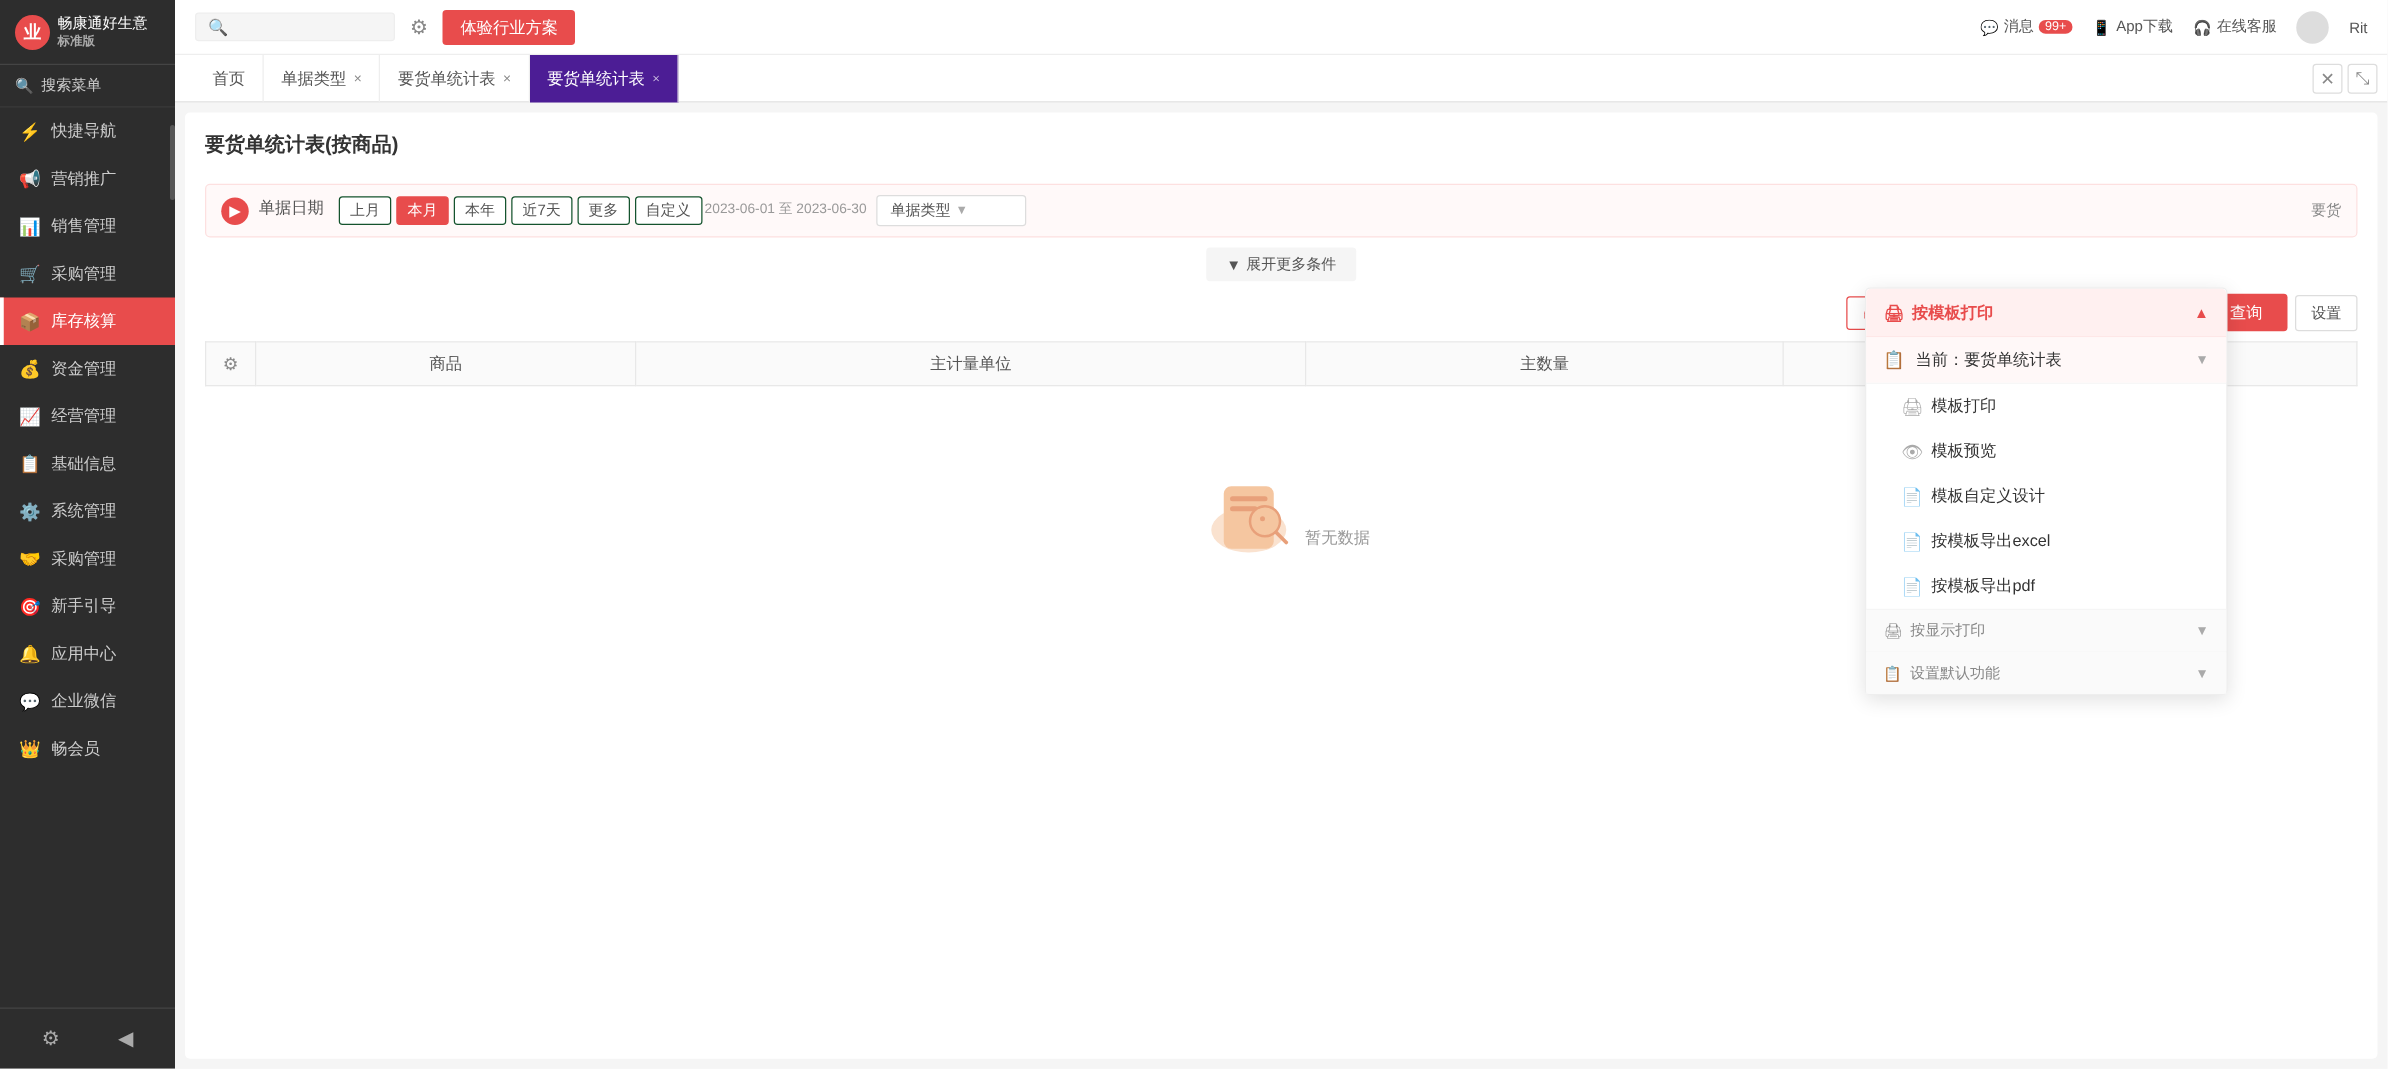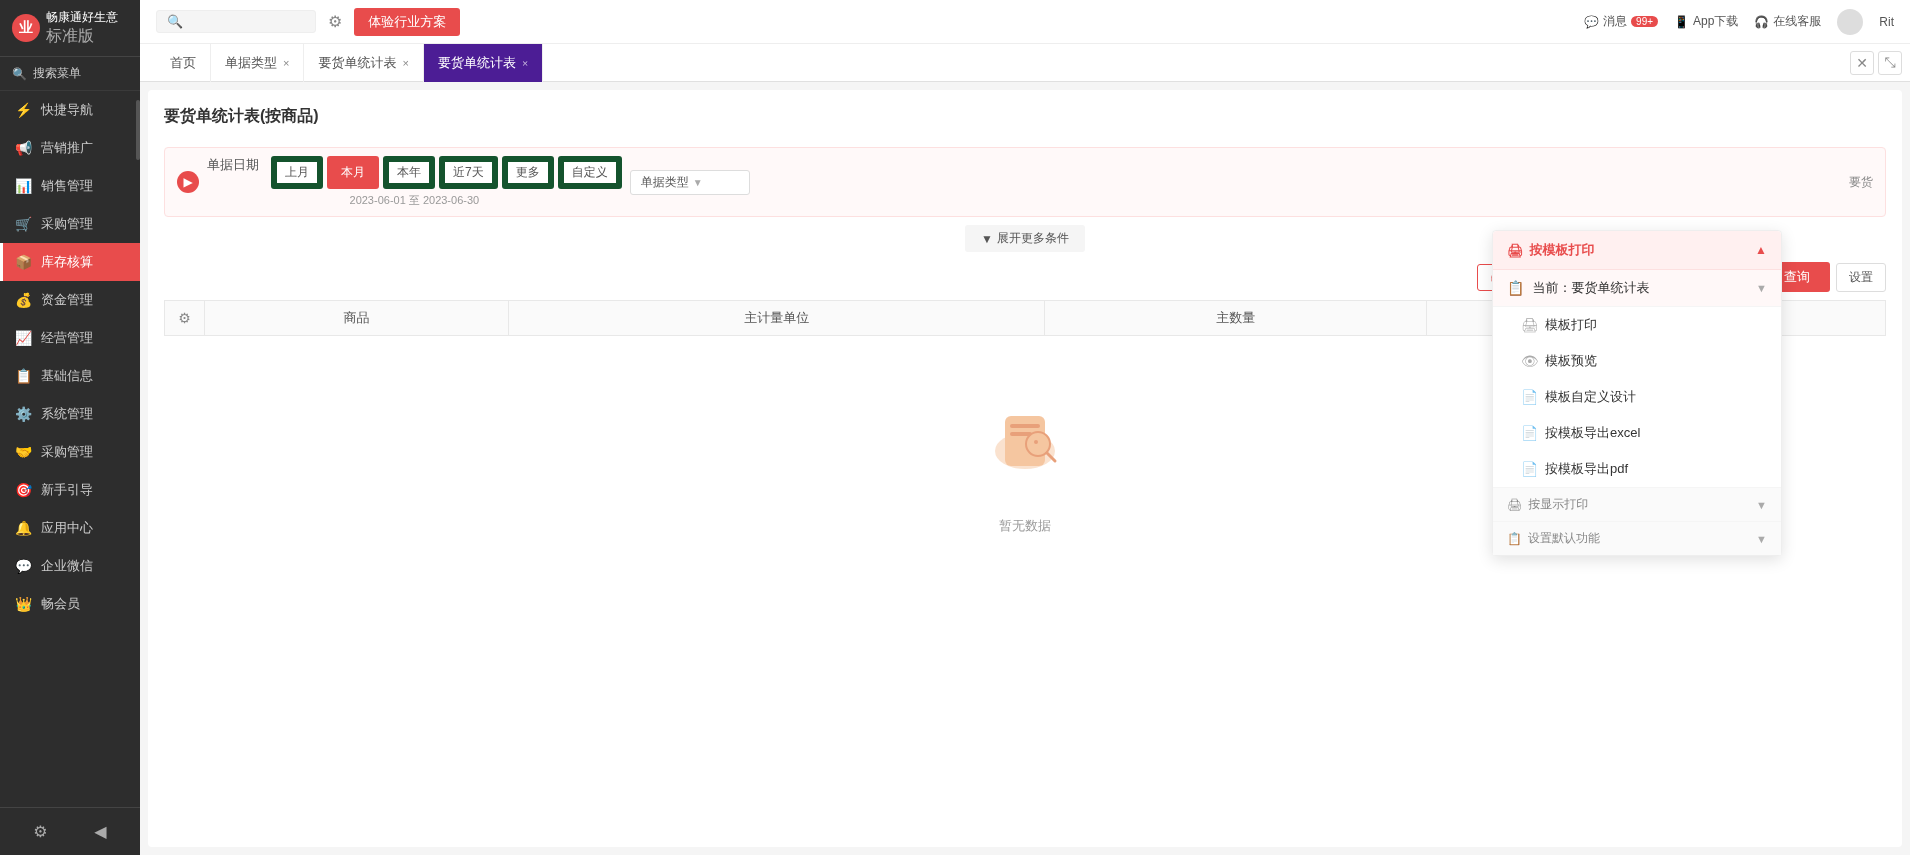--- a/index.html
+++ b/index.html
@@ -35,21 +35,21 @@
       font-size: 14px;
       font-weight: bold;
       flex-shrink: 0;
     }
     .sidebar-logo .logo-text {
       margin-left: 6px;
       font-size: 12px;
       color: #fff;
       line-height: 1.3;
     }
-    .sidebar-logo .logo-text .sub { font-size: 16px; color: #aaa; }
+    .sidebar-logo .logo-text .sub { font-size: 10px; color: #aaa; font-weight: bold; }
 
     .sidebar-nav { flex: 1; overflow-y: auto; }
     .sidebar-nav::-webkit-scrollbar { width: 0; }
 
     .sidebar-search {
       display: flex;
       align-items: center;
       padding: 8px 12px;
       color: #ccc;
       font-size: 12px;
@@ -300,21 +300,21 @@
       font-size: 13px;
       white-space: nowrap;
     }
     .date-filter {
       display: flex;
       align-items: center;
       gap: 4px;
     }
     .date-btn {
       padding: 2px 8px;
-      border: 6px solid #14532d;
+      border: 1px solid #14532d;
       border-radius: 3px;
       background: #fff;
       color: #555;
       font-size: 12px;
       cursor: pointer;
     }
     .date-btn.active {
       background: #e84c4c;
       color: #fff;
       border-color: #e84c4c;
@@ -428,21 +428,21 @@
     }
     .table-settings-icon {
       color: #888;
       cursor: pointer;
       font-size: 14px;
     }
 
     
     .empty-state {
       display: flex;
-      flex-direction: column;
+      flex-direction: row;
       align-items: center;
       justify-content: center;
       padding: 60px 0;
       text-align: right;
     }
     .empty-icon {
       font-size: 80px;
       margin-bottom: 12px;
       color: #f5c6a0;
     }
@@ -518,23 +518,21 @@
     .page-area::-webkit-scrollbar-thumb { background: #ddd; border-radius: 3px; }
 
     .top-filter-row {
       display: flex;
       align-items: flex-start;
       gap: 12px;
       flex-wrap: wrap;
     }
     .filter-group {
       display: flex;
-      flex-direction: column;
       gap: 2px;
-      align-items: center;
     }
 
     .toolbar-section {
       display: flex;
       align-items: center;
       justify-content: space-between;
       margin-bottom: 8px;
     }
     .toolbar-right-group {
       display: flex;

